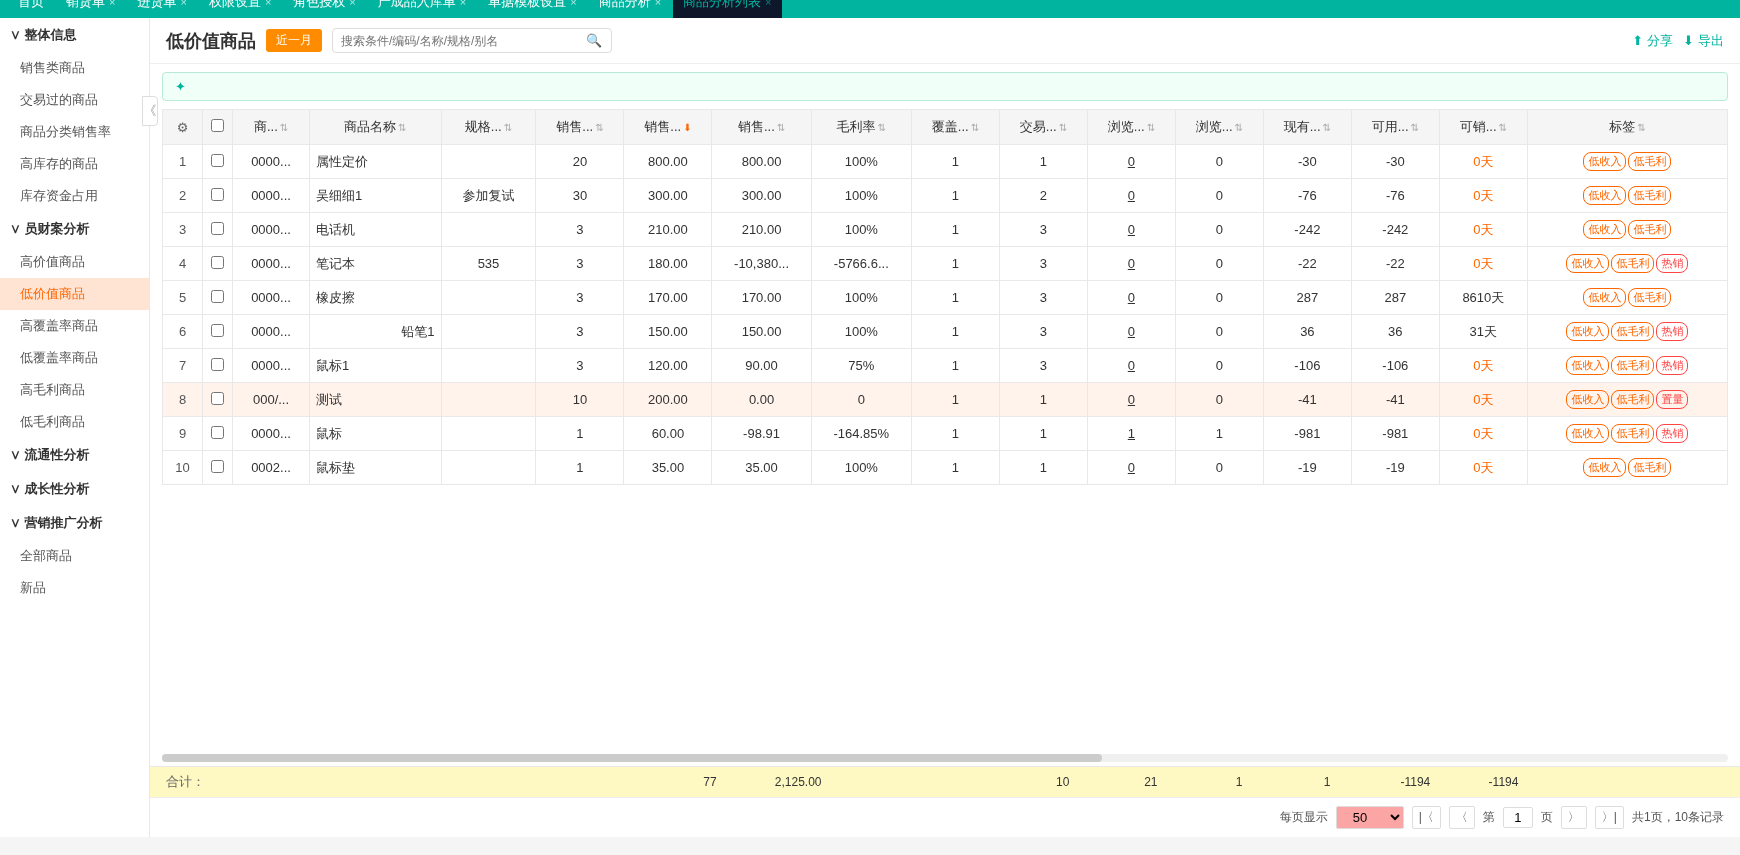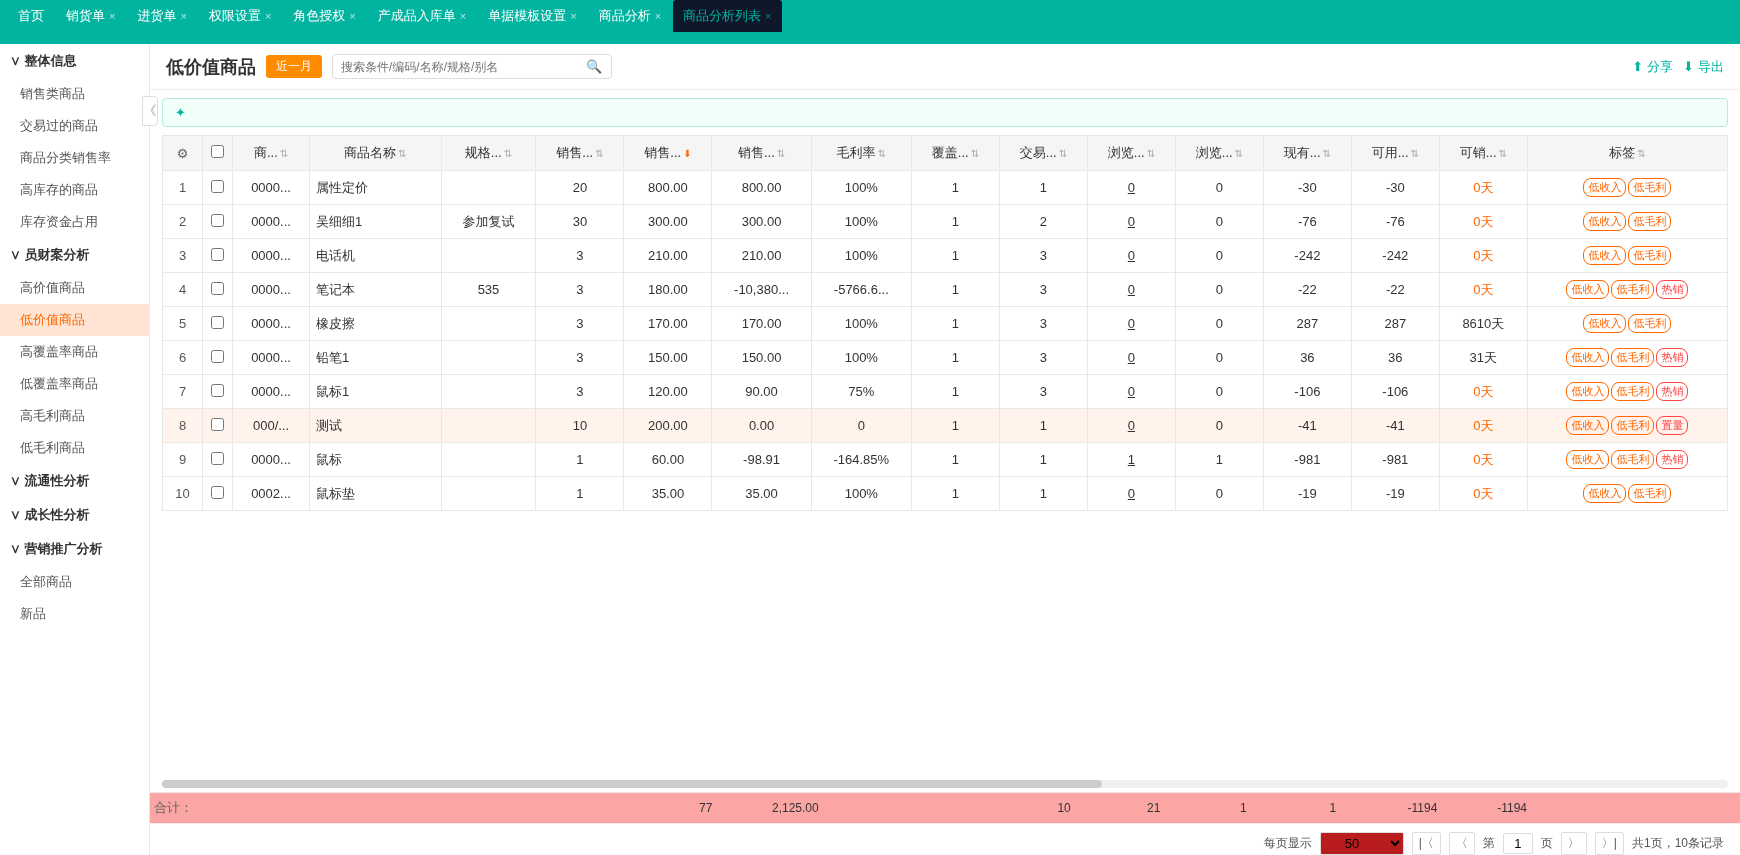--- a/index.html
+++ b/index.html
@@ -1,23 +1,23 @@
 <!DOCTYPE html>
 <html><head>
   <meta charset="utf-8">
   <style>
     * { box-sizing: border-box; margin: 0; padding: 0; font-family: 'Microsoft YaHei', sans-serif; font-size: 13px; }
     body { background: #f5f5f5; overflow: hidden; }
     
     
     .top-nav {
       background: #00b4a0;
-      height: 44px;
-      display: flex;
-      align-items: flex-start;
+      height: 18px;
+      display: flex;
+      align-items: flex-end;
       padding: 0 8px;
       gap: 2px;
     }
     .nav-item {
       color: #fff;
       padding: 4px 10px;
       cursor: pointer;
       white-space: nowrap;
       border-radius: 3px 3px 0 0;
       display: flex;
@@ -204,22 +204,22 @@
       margin: 1px;
     }
     .tag-orange { color: #ff6600; border-color: #ff6600; }
     .tag-red { color: #ff4444; border-color: #ff4444; }
     
     .underline-link { text-decoration: underline; color: #333; cursor: pointer; }
     
     
     .table-footer {
       border-top: 1px solid #e8e8e8;
-      padding: 6px 4px;
-      background: #fca5a5;
+      padding: 6px 16px;
+      background: #fef9c3;
       display: flex;
       align-items: center;
     }
     .footer-label { color: #666; margin-right: 20px; }
     .footer-values { display: flex; gap: 0; flex: 1; }
     .footer-cell { 
       text-align: center; 
       font-size: 12px; 
       color: #333;
       flex: 1;
@@ -248,23 +248,23 @@
     }
     .page-input {
       border: 1px solid #ddd;
       width: 30px;
       text-align: center;
       padding: 2px;
       border-radius: 2px;
     }
     .per-page-select {
       border: 1px solid #ddd;
-      padding: 2px 20px;
+      padding: 2px 12px;
       border-radius: 2px;
-      background: #b91c1c;
+      background: #fca5a5;
     }
     
     .scrollbar-area {
       height: 8px;
       background: #f0f0f0;
       margin: 0 12px 4px;
       border-radius: 4px;
       position: relative;
     }
     .scrollbar-thumb {
@@ -580,21 +580,21 @@
       <td>0</td>
       <td>287</td>
       <td>287</td>
       <td style="color:#333;">8610天</td>
       <td><span class="tag tag-orange">低收入</span><span class="tag tag-orange">低毛利</span></td>
     </tr>
               <tr>
       <td>6</td>
       <td><input type="checkbox" style=""></td>
       <td>0000...</td>
-      <td style="text-align:left;">铅笔1</td>
+      <td style="text-align:right;">铅笔1</td>
       <td></td>
       <td>3</td>
       <td>150.00</td>
       <td>150.00</td>
       <td>100%</td>
       <td>1</td>
       <td>3</td>
       <td><span class="underline-link">0</span></td>
       <td>0</td>
       <td>36</td>

